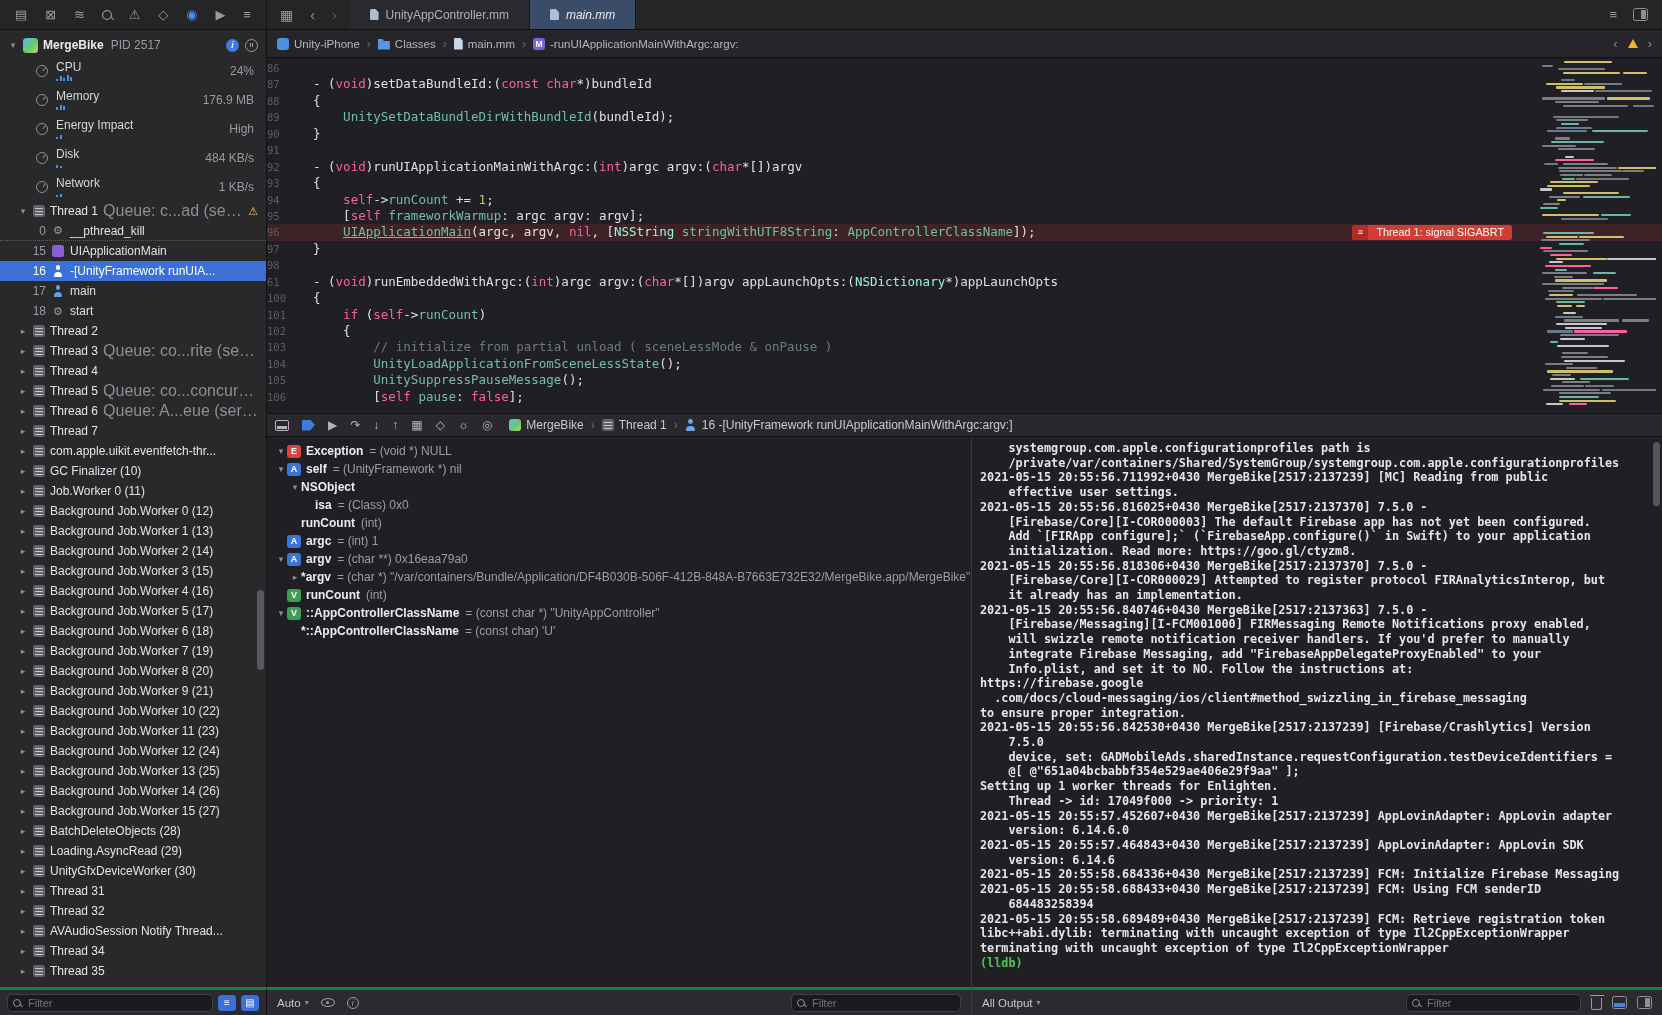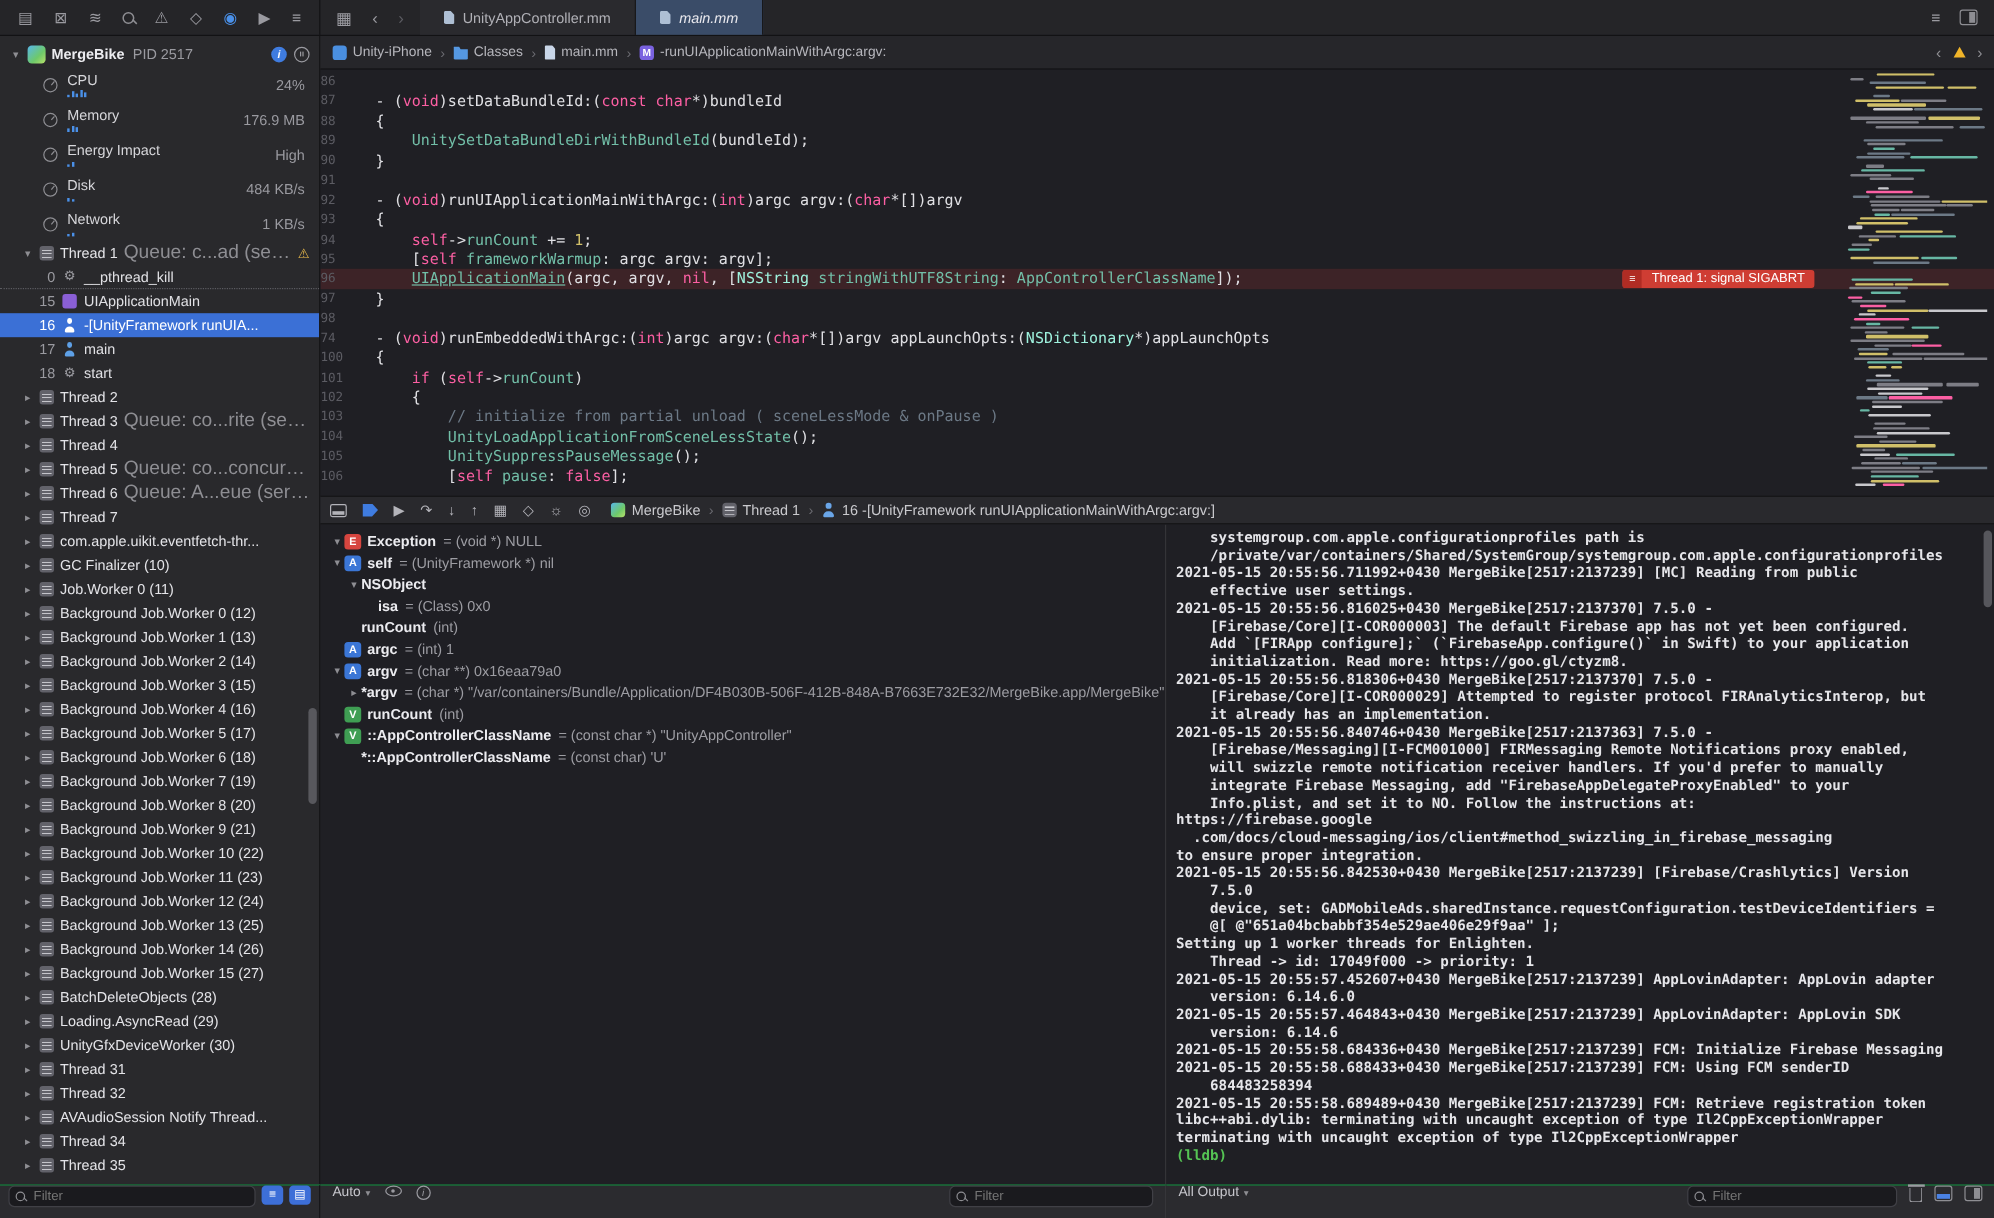--- a/index.html
+++ b/index.html
@@ -70,21 +70,21 @@
 .fno{width:16px;text-align:right;color:#9a9aa0;flex:0 0 16px}
 .fname{color:#e0e0e4}
 .fgear{color:#9a9aa0;font-size:11px;line-height:1;flex:0 0 12px;text-align:center}
 .fbox{width:12px;height:12px;border-radius:2.5px;background:#8a5fd6;flex:0 0 12px}
 .person{width:12px;height:12px;position:relative;flex:0 0 12px;color:#5ea0e6}
 .person::before{content:"";position:absolute;left:3.6px;top:.4px;width:4.8px;height:4.8px;border-radius:50%;background:currentColor}
 .person::after{content:"";position:absolute;left:1.6px;bottom:.4px;width:8.8px;height:4.8px;border-radius:4.4px 4.4px 1px 1px;background:currentColor}
 .frow.sel .person{color:#fff}
 .sb-thumb{position:absolute;right:2px;top:560px;width:7px;height:80px;border-radius:3.5px;background:#606066;opacity:.85}
 
-.bbar{position:absolute;bottom:0;height:28px;background:#2b2b2f;border-top:1px solid #15803d;display:flex;align-items:flex-start;z-index:6}
+.bbar{position:absolute;bottom:0;height:28px;background:#2b2b2f;border-top:3px solid #15803d;display:flex;align-items:center;z-index:6}
 #sidebar-bottom{left:0;width:267px;border-right:1px solid #121214;gap:5px;padding:0 7px}
 #varbar{left:267px;width:705px;border-right:1px solid #3a3a3e;gap:12px;padding:0 10px}
 #consolebar{left:972px;right:0;gap:10px;padding:0 10px}
 .filterwrap{position:relative;display:flex;align-items:center;flex:1;min-width:0}
 .filterwrap .mag{position:absolute;left:6px;z-index:1}
 .filterin{width:100%;height:18px;background:#1a1a1e;border:1px solid #404046;border-radius:5px;color:#d8d8dc;font-size:11px;padding:0 6px 0 20px;outline:none;font-family:inherit}
 .mag{width:8px;height:8px;border:1.3px solid #8e8e93;border-radius:50%;position:relative;display:inline-block}
 .mag::after{content:"";position:absolute;width:4.2px;height:1.4px;background:#8e8e93;right:-3.6px;bottom:-.8px;transform:rotate(45deg)}
 .mag.big{transform:scale(1.25)}
 .sbbtn{width:18px;height:16px;border-radius:3.5px;background:#3d6fd8;color:#fff;font-size:10px;line-height:16px;text-align:center;flex:0 0 18px}
@@ -541,21 +541,21 @@
         </div>
         <div class="eline">
           <span class="gut">97</span>
           <span class="code"><span class="tk-p">}</span></span>
         </div>
         <div class="eline">
           <span class="gut">98</span>
           <span class="code"></span>
         </div>
         <div class="eline">
-          <span class="gut">74</span>
+          <span class="gut">61</span>
           <span class="code"><span class="tk-p">- (</span><span class="tk-k">void</span><span class="tk-p">)runEmbeddedWithArgc:(</span><span class="tk-k">int</span><span class="tk-p">)argc argv:(</span><span class="tk-k">char</span><span class="tk-p">*[])argv appLaunchOpts:(</span><span class="tk-t">NSDictionary</span><span class="tk-p">*)appLaunchOpts</span></span>
         </div>
         <div class="eline">
           <span class="gut">100</span>
           <span class="code"><span class="tk-p">{</span></span>
         </div>
         <div class="eline">
           <span class="gut">101</span>
           <span class="code"><span class="tk-p">    </span><span class="tk-k">if</span><span class="tk-p"> (</span><span class="tk-k">self</span><span class="tk-p">-&gt;</span><span class="tk-f">runCount</span><span class="tk-p">)</span></span>
         </div>

